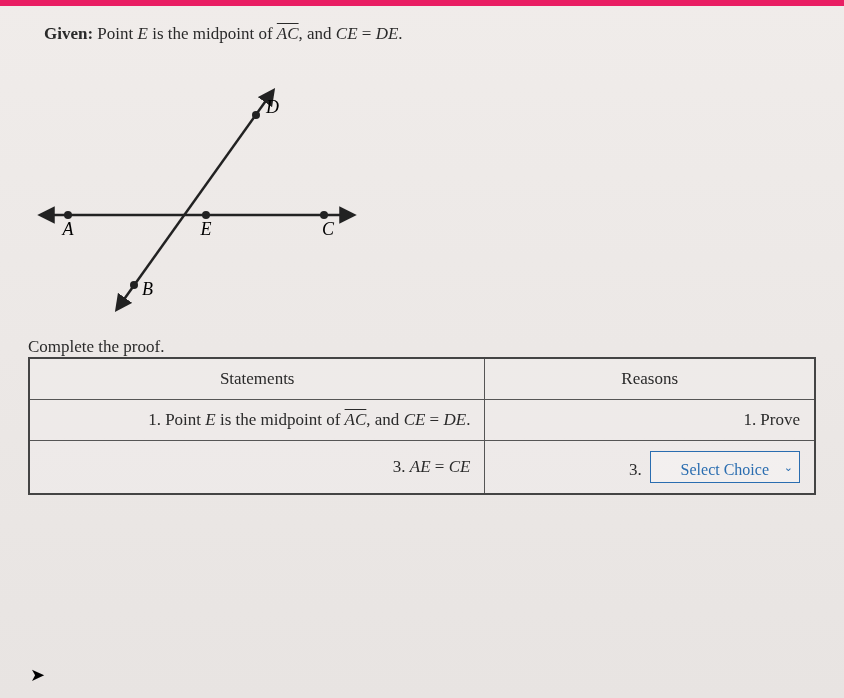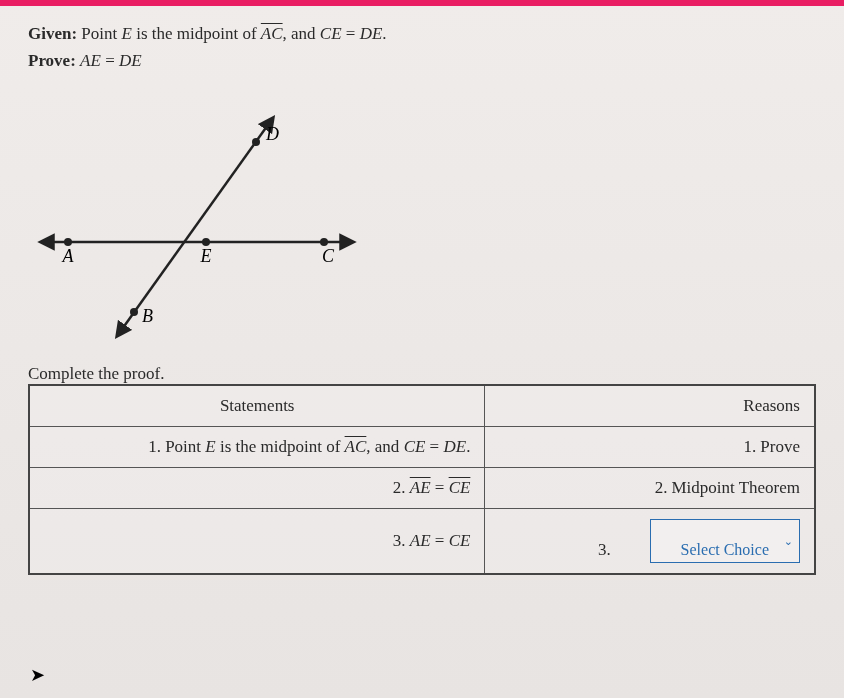--- a/index.html
+++ b/index.html
@@ -15,20 +15,21 @@
     .top-border {
       position: absolute;
       top: 0; left: 0; right: 0;
       height: 6px;
       background: #e91e63;
     }
     .header {
       margin-bottom: 18px;
       font-size: 17px;
       line-height: 1.6;
+      margin-left: 16px;
     }
     .header .given-label, .header .prove-label {
       font-weight: bold;
     }
     .italic { font-style: italic; }
     .overline {
       text-decoration: overline;
       text-decoration-thickness: 1.2px;
     }
     .figure-area {
@@ -51,32 +52,31 @@
       text-align: right;
       font-size: 17px;
       vertical-align: middle;
     }
     table.proof th {
       text-align: center;
       font-weight: normal;
       font-size: 17px;
     }
     table.proof th.statements-col { width: 58%; }
-    table.proof th.reasons-col { width: 42%; text-align: right; }
+    table.proof th.reasons-col { width: 42%; }
     .select-choice {
       display: inline-block;
       border: 1.5px solid #2a6db0;
       color: #2a6db0;
-      padding: 21px 30px 3px 10px;
+      padding: 9px 30px 3px 10px;
       font-size: 16px;
       position: relative;
       background: rgba(255,255,255,0.3);
       cursor: pointer;
       min-width: 150px;
-      margin-left: 31px;
     }
     .select-choice .chevron {
       position: absolute;
       right: 6px;
       top: 50%;
       transform: translateY(-50%);
       font-size: 11px;
       color: #2a6db0;
     }
     .reason-num { margin-right: 4px; }
@@ -89,24 +89,20 @@
     }
   </style>
 </head>
 <body>
 
 <div class="top-border"></div>
 
 <div class="header">
   <div>
     <span class="given-label">Given:</span><span> Point </span><span class="italic">E</span><span> is the midpoint of </span><span class="italic overline">AC</span><span>, and </span><span class="italic">CE</span> = <span class="italic">DE</span>.
-  </div>
-  <div>
-    <span class="prove-label">Prove:</span>
-    <span class="italic">AE</span> = <span class="italic">DE</span>
   </div>
 </div>
 
 <div class="figure-area">
   <svg width="360" height="260" viewBox="0 0 360 260">
     <defs>
       <marker id="arrow" viewBox="0 0 10 10" refX="5" refY="5" markerWidth="7" markerHeight="7" orient="auto-start-reverse">
         <path d="M 0 0 L 10 5 L 0 10 z" fill="#222"></path>
       </marker>
     </defs>
@@ -142,28 +138,20 @@
     <tr>
       <td>
         <span>1.</span><span> Point </span><span class="italic">E</span><span> is the midpoint of </span><span class="italic overline">AC</span><span>, and </span><span class="italic">CE</span> = <span class="italic">DE</span><span>.</span>
       </td>
       <td>
         <span class="reason-num">1.</span><span>Prove</span>
       </td>
     </tr>
     <tr>
       <td>
-        <span>2.</span> <span class="italic overline">AE</span> = <span class="italic overline">CE</span>
-      </td>
-      <td>
-        <span class="reason-num">2.</span><span>Midpoint Theorem</span>
-      </td>
-    </tr>
-    <tr>
-      <td>
         <span>3.</span> <span class="italic">AE</span> = <span class="italic">CE</span>
       </td>
       <td>
         <span class="reason-num">3.</span>
         <span class="select-choice">
           <span>Select Choice</span>
           <span class="chevron">⌄</span>
         </span>
       </td>
     </tr>

